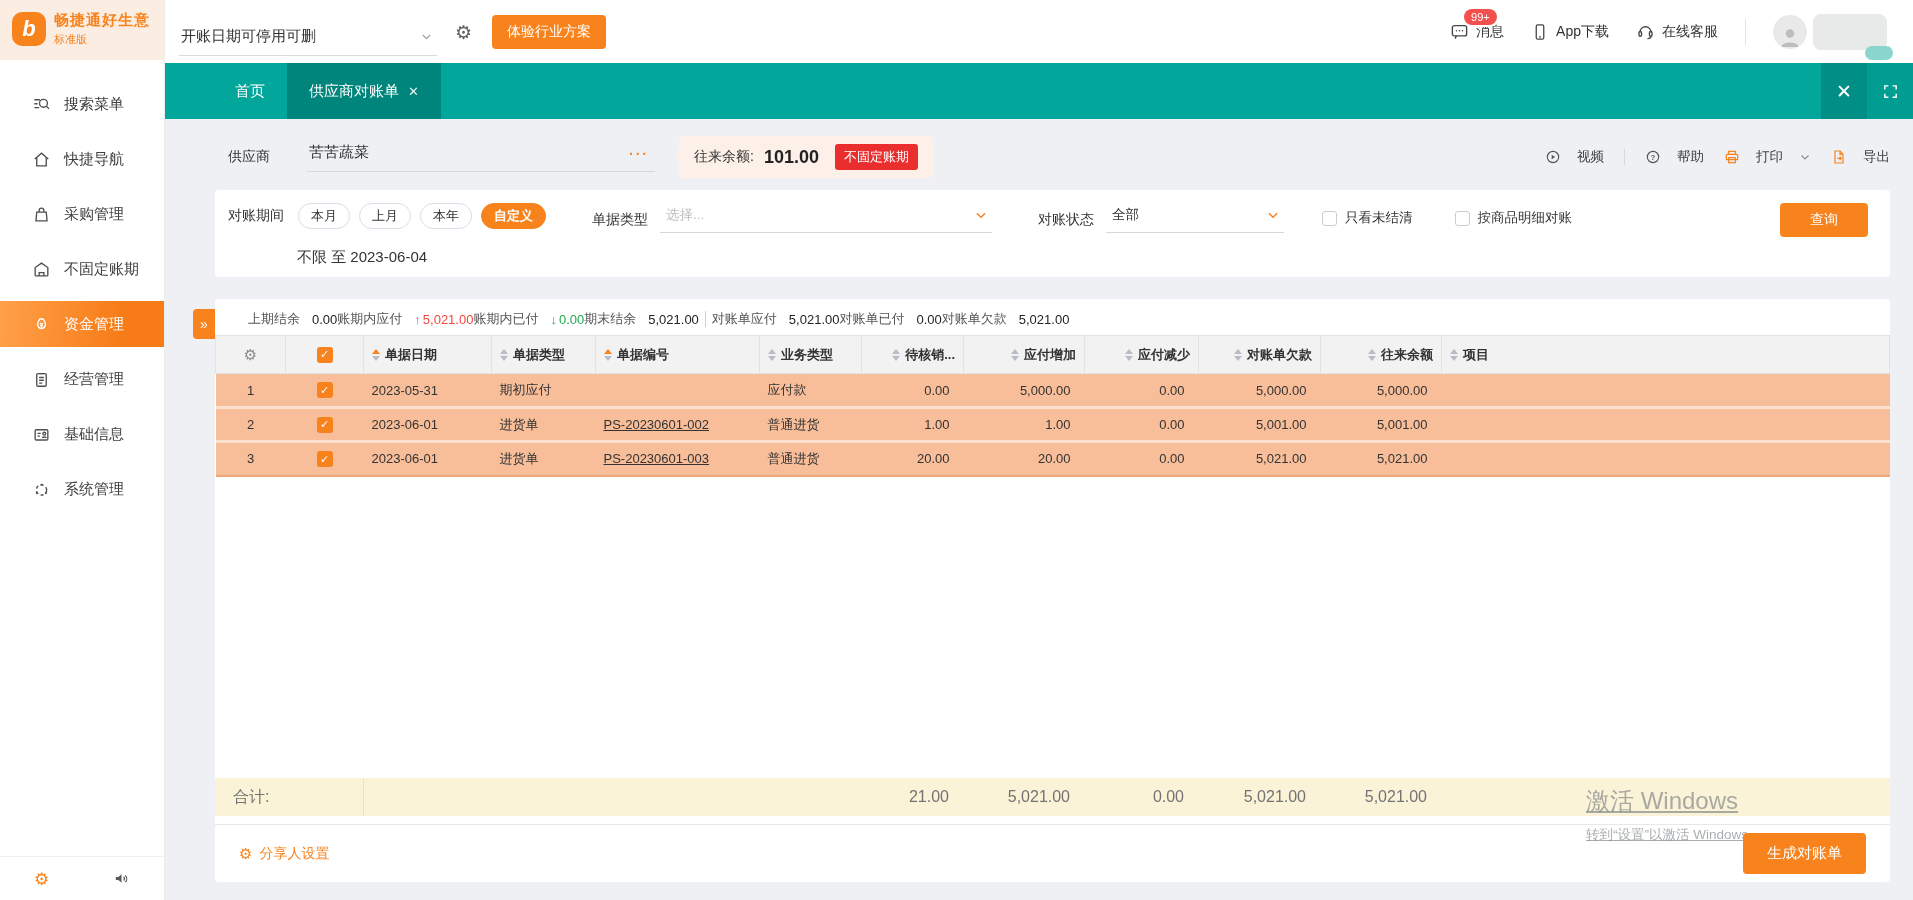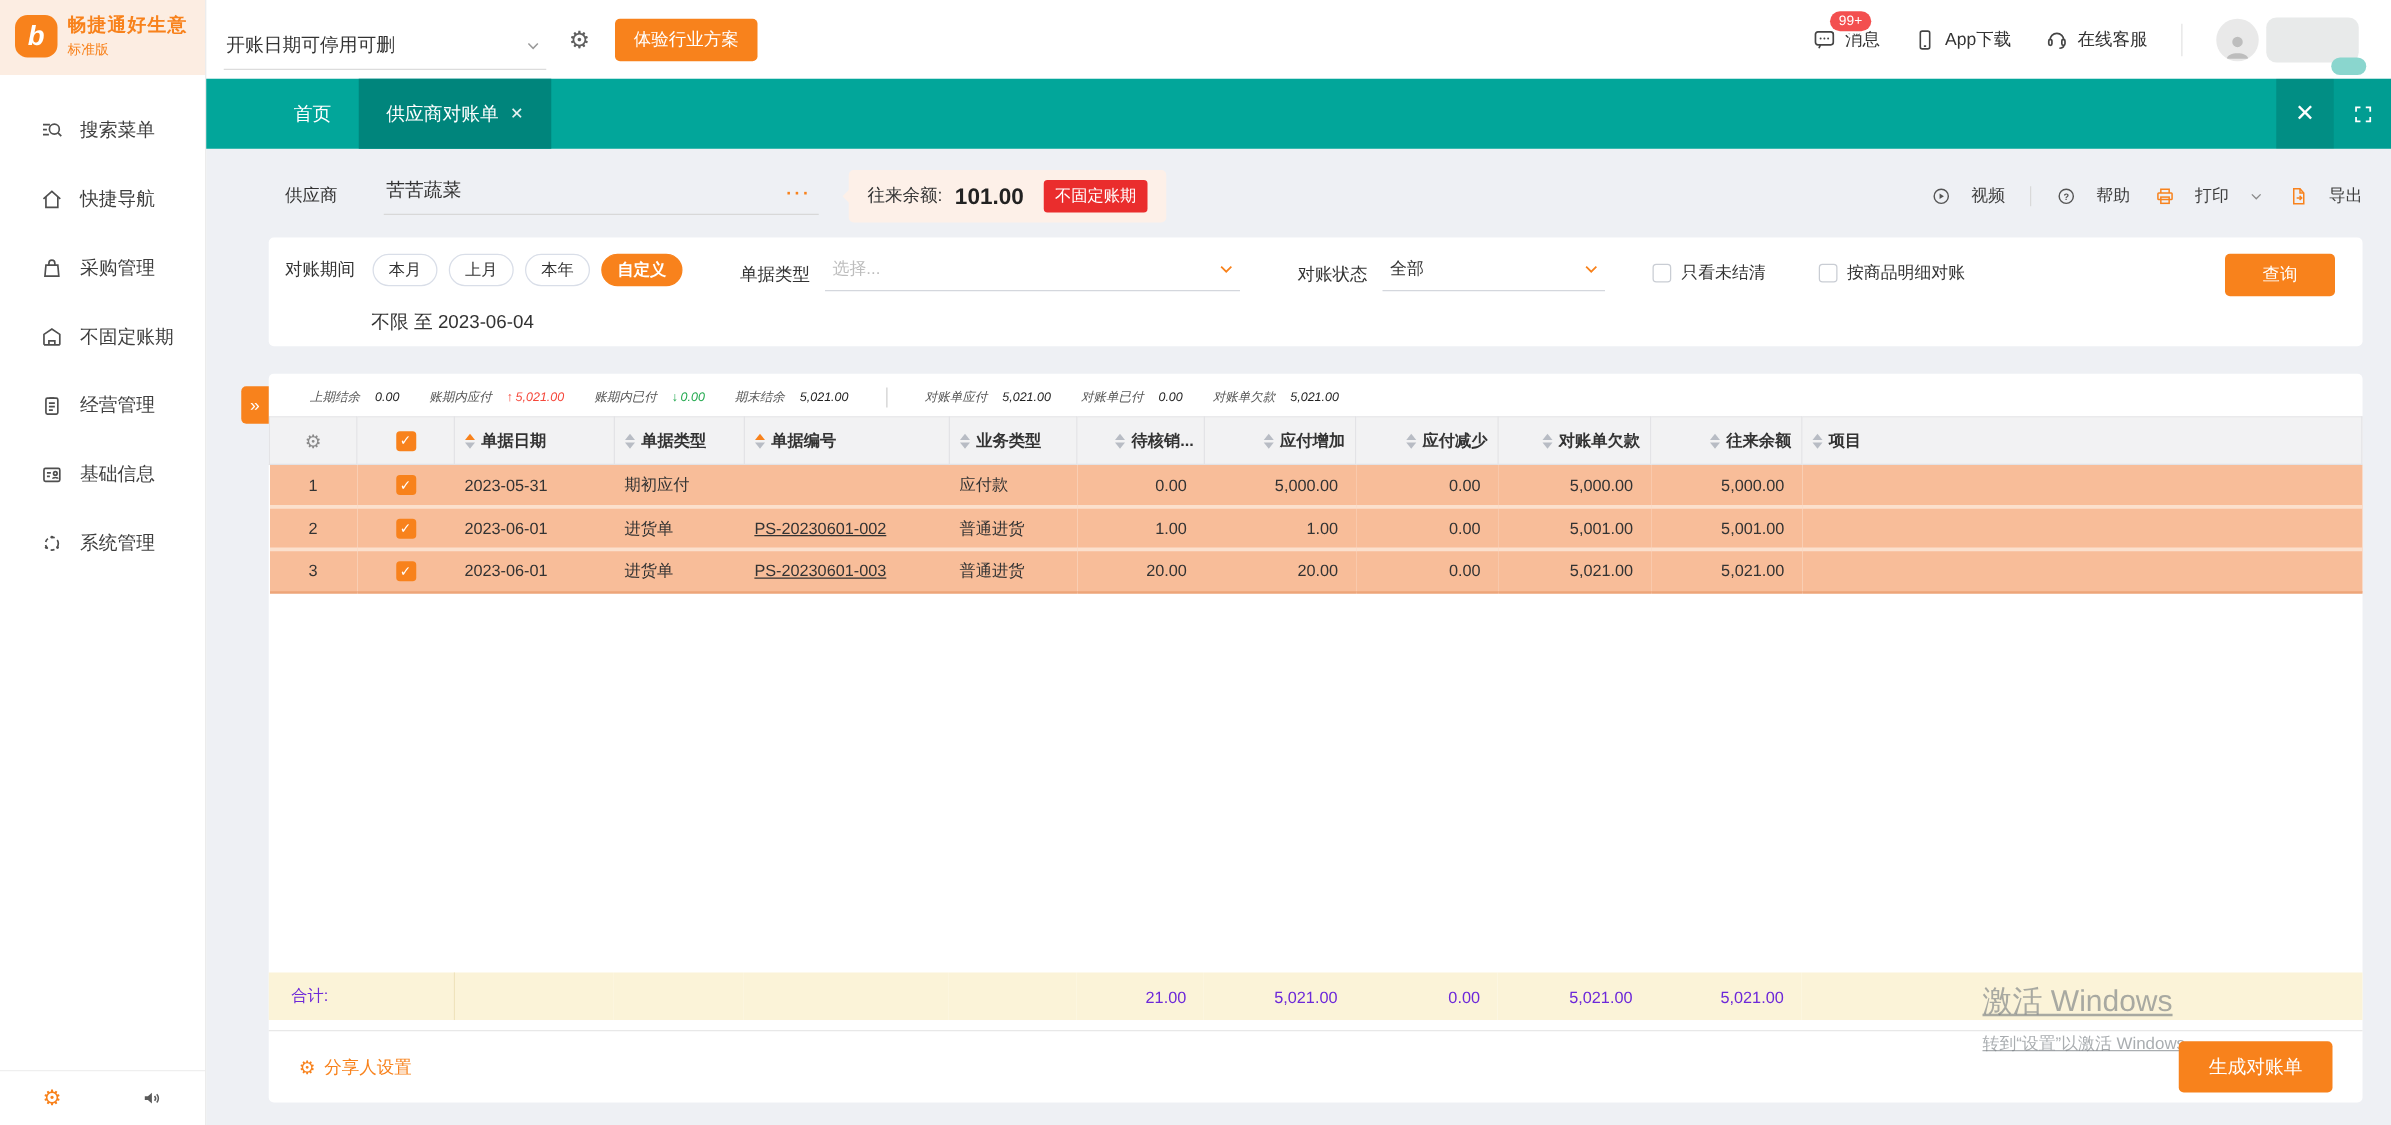--- a/index.html
+++ b/index.html
@@ -86,21 +86,21 @@
   .cb-group { display:flex; align-items:center; gap:8px; margin-top:6px; cursor:pointer; }
   .cbx { width:15px; height:15px; border:1px solid #C9CDD4; border-radius:3px; background:#fff; flex:none; }
   .cb-label { font-size:13.5px; color:#333; }
   .ml1 { margin-left:38px; } .ml2 { margin-left:42px; }
   .query-btn { margin-left:auto; background:#F8821C; color:#fff; border:none; font-size:14px; padding:8px 30px; border-radius:4px; cursor:pointer; margin-top:0; font-family:inherit; }
 
   
   .table-card { background:#fff; border-radius:4px; margin-top:22px; margin-bottom:18px; flex:1; display:flex; flex-direction:column; position:relative; min-height:0; }
   .expand-tag { position:absolute; left:-22px; top:10px; width:22px; height:30px; background:#F8821C; color:#fff; border-radius:4px 0 0 4px; display:flex; align-items:center; justify-content:center; font-size:14px; cursor:pointer; }
 
-  .summary-row { display:flex; align-items:center; gap:24px; padding:11px 0 7px 33px; font-size:10px; flex:none;font-style:italic; }
+  .summary-row { display:flex; align-items:center; padding:11px 0 7px 33px; font-size:13px; flex:none; }
   .sum-pair { display:flex; align-items:center; gap:12px; }
   .sum-label { color:#555; }
   .sum-value { color:#222; }
   .sum-value.red { color:#F5473A; }
   .sum-value.green { color:#23A94F; }
   .trend { font-weight:bold; margin-right:2px; }
   .sum-divider { width:1px; height:16px; background:#CFCFCF; margin:0 6px; }
 
   table { border-collapse:collapse; width:100%; table-layout:fixed; }
   .grid thead th { background:#F2F2F3; border:1px solid #E3E3E6; height:38px; font-size:13px; font-weight:bold; color:#333; padding:0 8px; }
@@ -116,21 +116,21 @@
   .grid tbody tr.last td { border-bottom:2px solid #EDA57A; }
   .td-right { text-align:right; padding-right:14px !important; }
   .td-center { text-align:center; }
   .doc-link { text-decoration:underline; color:#333; cursor:pointer; }
   .hdr-gear { color:#8a8a8a; font-size:15px; }
   .cbx-on { width:16px; height:16px; background:#F8821C; border-radius:3px; display:inline-flex; align-items:center; justify-content:center; margin:0 auto; cursor:pointer; }
   .cbx-on::after { content:"✓"; color:#fff; font-size:11px; font-weight:bold; }
 
   .spacer { flex:1; }
 
-  .totals td { background:#FBF3D8; height:38px; font-size:13px; color:#6d28d9; }
+  .totals td { background:#FBF3D8; height:38px; font-size:16px; color:#737373; }
   .totals .tl { padding-left:18px; border-right:1px solid #EFE3BC; }
 
   .card-footer { border-top:1px solid #E8E8E8; height:58px; display:flex; align-items:center; padding:0 24px; margin-top:8px; flex:none; }
   .share-link { display:flex; align-items:center; gap:7px; color:#F8821C; font-size:14px; cursor:pointer; }
   .generate-btn { margin-left:auto; background:#F8821C; color:#fff; border:none; font-size:15px; padding:11px 24px; border-radius:4px; cursor:pointer; position:relative; z-index:6; font-family:inherit; }
 
   .watermark { position:absolute; left:1421px; top:666px; z-index:5; color:rgba(116,122,128,.62); pointer-events:none;text-decoration:underline; }
   .wm1 { font-size:24px; }
   .wm2 { font-size:13.5px; margin-top:9px; }
 </style>
@@ -177,20 +177,29 @@
         <span>采购管理</span>
       </div>
       <div class="menu-item">
         <span>
             <svg width="19" height="19" viewBox="0 0 24 24" fill="none" stroke-width="1.7">
               <path d="M4 20V9.5L12 4l8 5.5V20"></path>
               <path d="M4 20h16M9 20v-4h6v4"></path>
             </svg>
           </span>
         <span>不固定账期</span>
+      </div>
+      <div class="menu-item active">
+        <span>
+            <svg width="19" height="19" viewBox="0 0 24 24" fill="none" stroke-width="1.7">
+              <path d="M9.5 5h5M10 5L8 8.2C6 11.4 7.5 17 12 17s6-5.6 4-8.8L14 5"></path>
+              <path d="M10 10l2 2 2-2M12 12v4M10.3 13.5h3.4"></path>
+            </svg>
+          </span>
+        <span>资金管理</span>
       </div>
       <div class="menu-item">
         <span>
             <svg width="19" height="19" viewBox="0 0 24 24" fill="none" stroke-width="1.7">
               <rect x="6" y="4.5" width="12" height="16" rx="1.5"></rect>
               <path d="M9.5 4.5h5M9 9.5h6M9 13h6M9 16.5h4"></path>
             </svg>
           </span>
         <span>经营管理</span>
       </div>

